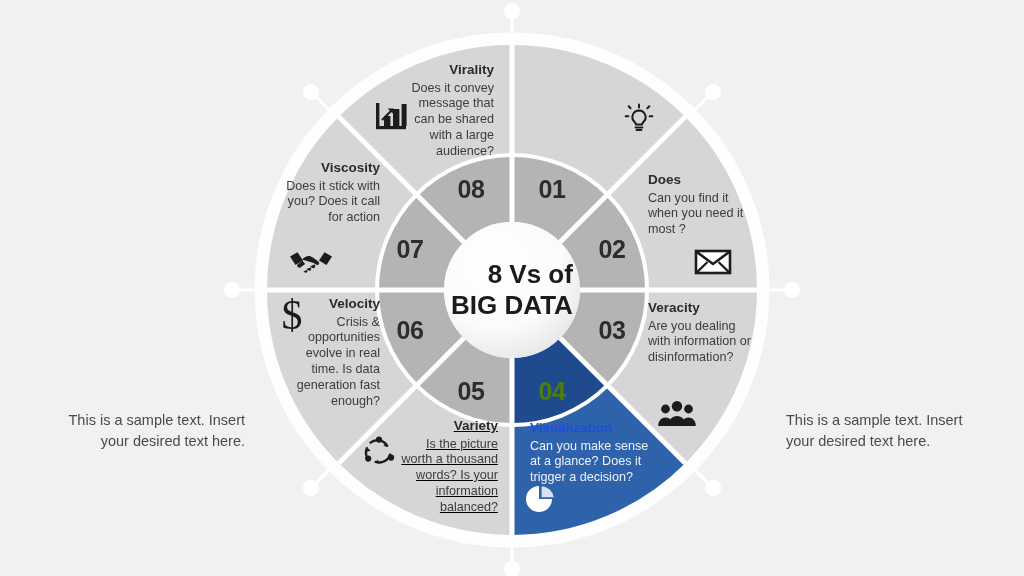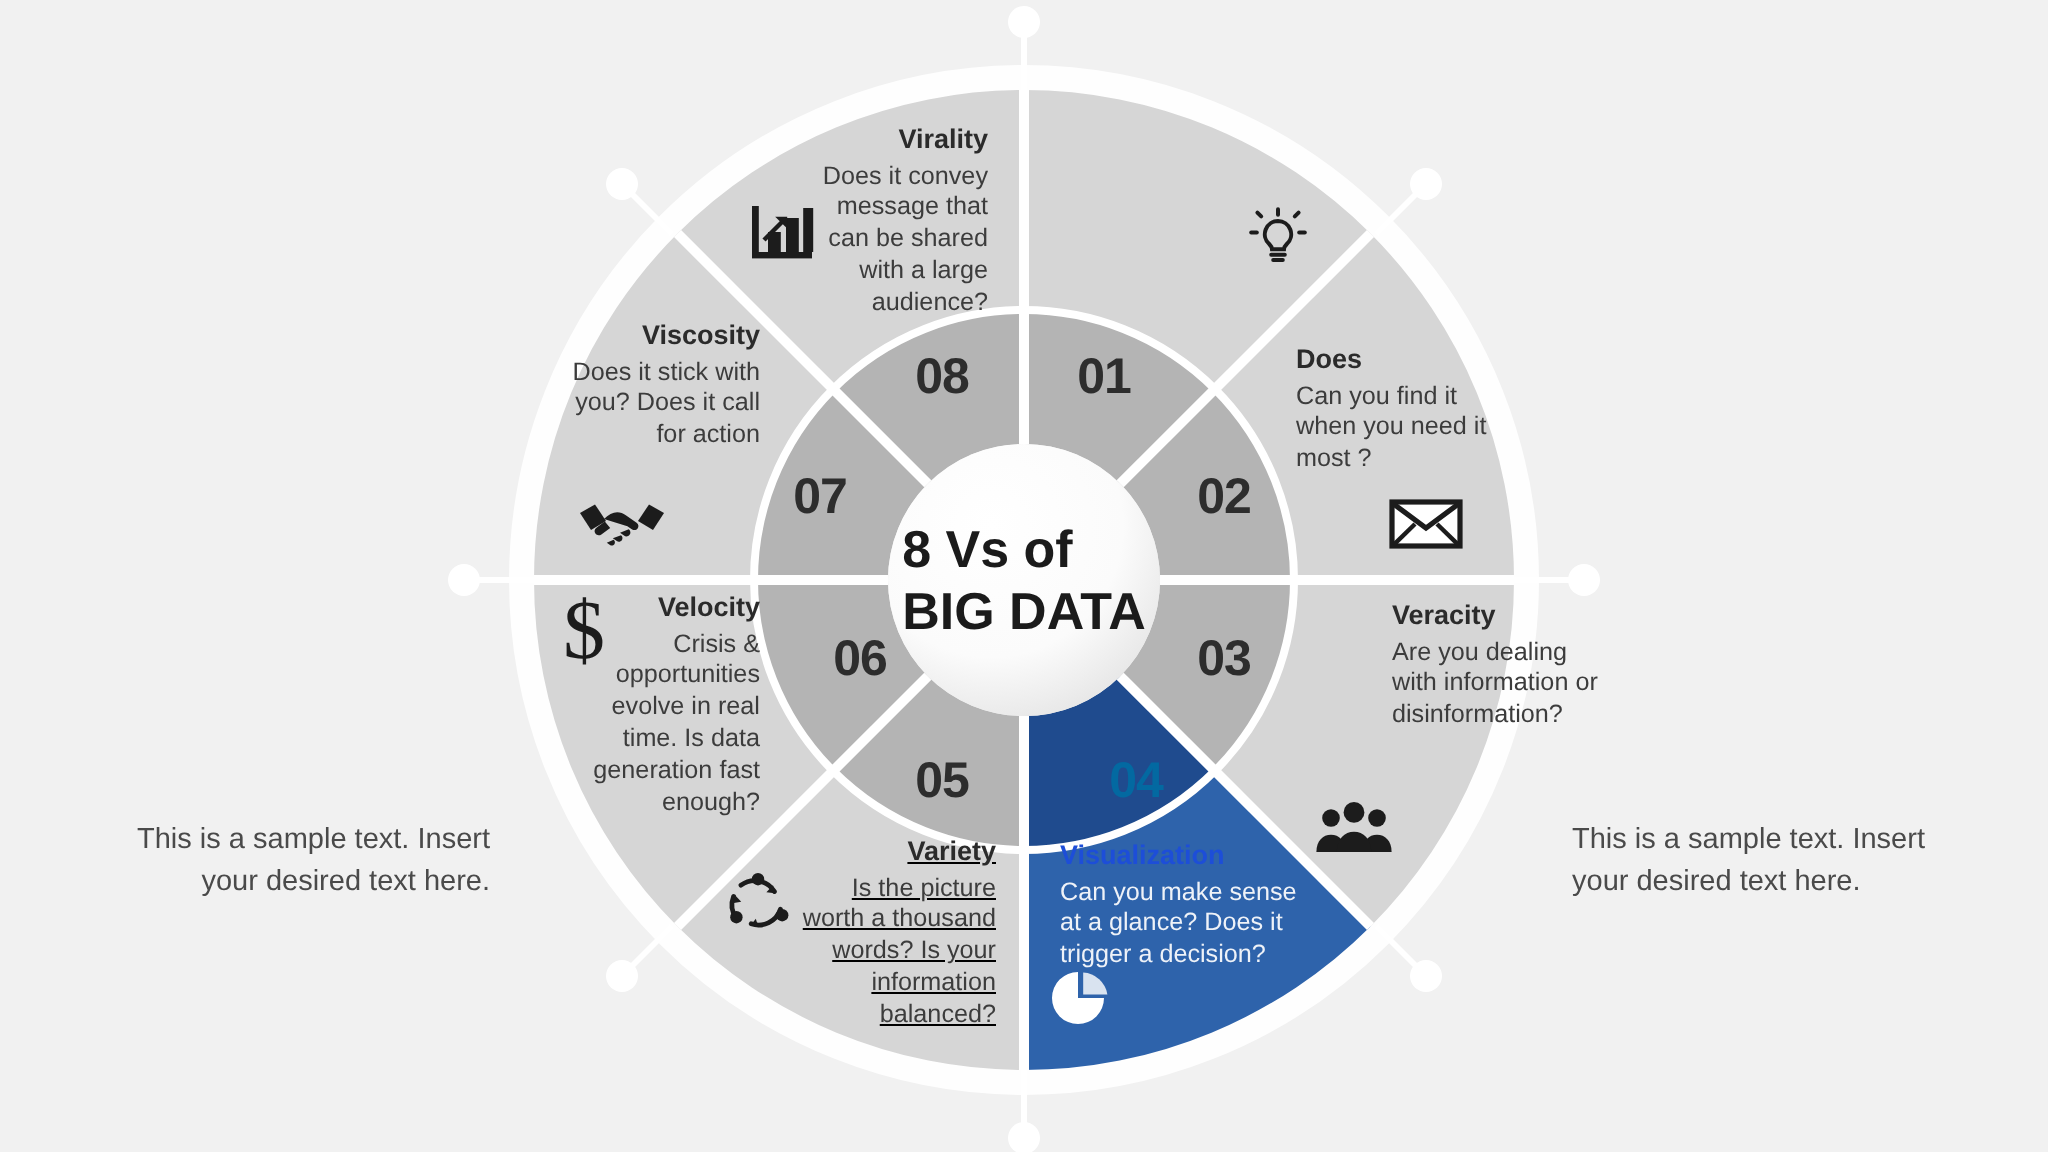--- a/index.html
+++ b/index.html
@@ -48,27 +48,27 @@
 
   .num {
     position: absolute;
     font-weight: bold;
     font-size: 25px;
     color: #2d2d2d;
     letter-spacing: -0.5px;
     transform: translate(-50%, -50%);
     text-align: center;
   }
-  .num.blue-num { color: #0369a1; margin-left: 16px; }
+  .num.blue-num { color: #4d7c0f; }
 
   .center-text {
     position: absolute;
     left: 512px; top: 290px;
     transform: translate(-50%, -50%);
-    text-align: left;
+    text-align: right;
     font-weight: bold;
     color: #1b1b1b;
     line-height: 1.18;
     white-space: nowrap;
   }
   .center-line1 { font-size: 26px; display:block; }
   .center-line2 { font-size: 26px; display:block; }
 
   .side-text {
     position: absolute;
@@ -176,36 +176,36 @@
     <circle cx="512" cy="290" r="135" fill="none" stroke="#ffffff" stroke-width="4"></circle>
 
     <circle cx="512" cy="290" r="68" fill="url(#hubGrad)"></circle>
   </svg>
 
   <div class="num" style="left:552px; top:189px;">01</div>
   <div class="num" style="left:612px; top:249px;">02</div>
   <div class="num" style="left:612px; top:330px;">03</div>
   <div class="num blue-num" style="left:552px; top:391px;">04</div>
   <div class="num" style="left:471px; top:391px;">05</div>
-  <div class="num" style="left:430px; top:330px;">06</div>
+  <div class="num" style="left:410px; top:330px;">06</div>
   <div class="num" style="left:410px; top:249px;">07</div>
   <div class="num" style="left:471px; top:189px;">08</div>
 
   <div class="center-text">
     <span class="center-line1">8 Vs of</span>
     <span class="center-line2">BIG DATA</span>
   </div>
 
 
   <div class="seg-label ta-left" style="left:648px; top:172px; width:100px;">
     <span class="seg-title">Does</span>
     <span class="seg-body">Can you find it when you need it most ?</span>
   </div>
 
-  <div class="seg-label ta-left" style="left:648px; top:300px; width:104px;margin-left:48px;">
+  <div class="seg-label ta-left" style="left:648px; top:300px; width:104px;">
     <span class="seg-title">Veracity</span>
     <span class="seg-body">Are you dealing with information or disinformation?</span>
   </div>
 
   <div class="seg-label ta-left blue" style="left:530px; top:420px; width:128px;">
     <span class="seg-title">Visualization</span>
     <span class="seg-body">Can you make sense at a glance? Does it trigger a decision?</span>
   </div>
 
   <div class="seg-label ta-right" style="left:392px; top:418px; width:106px;text-decoration:underline;">

